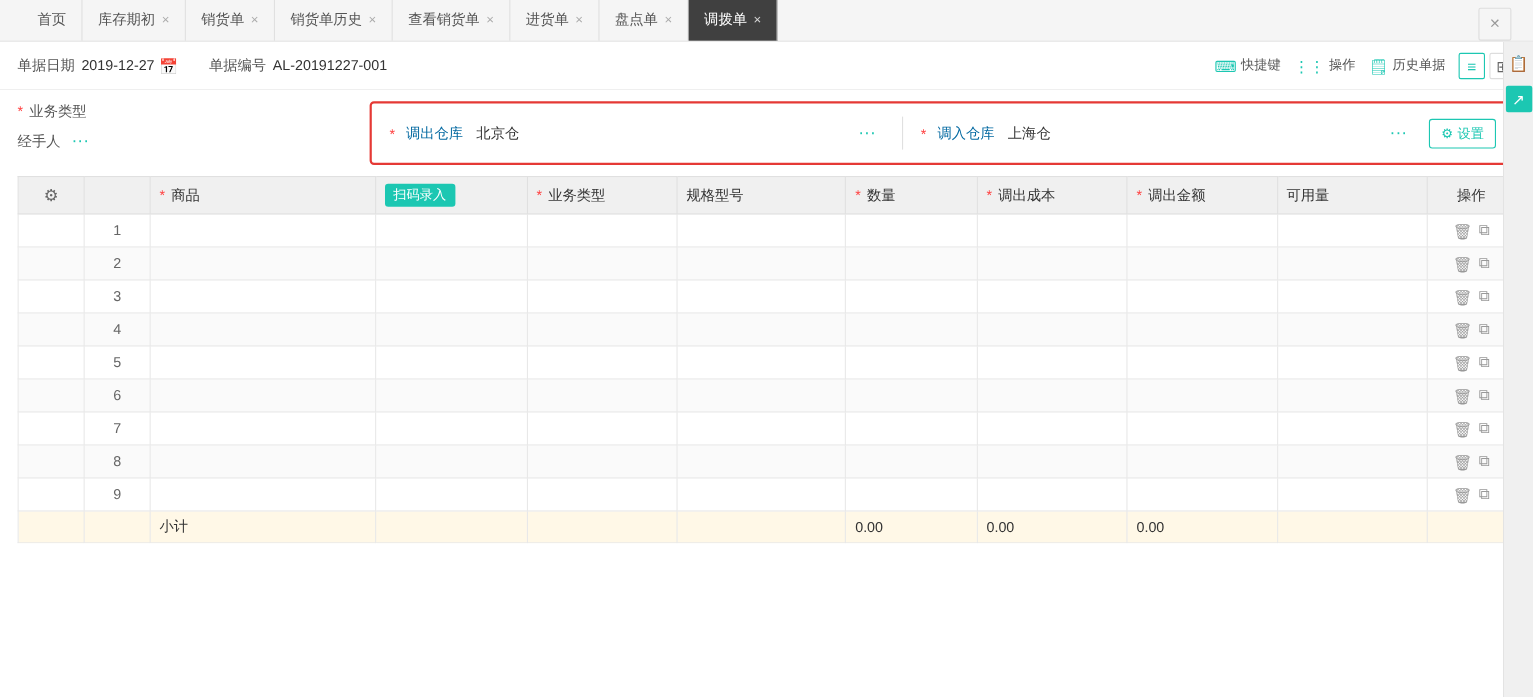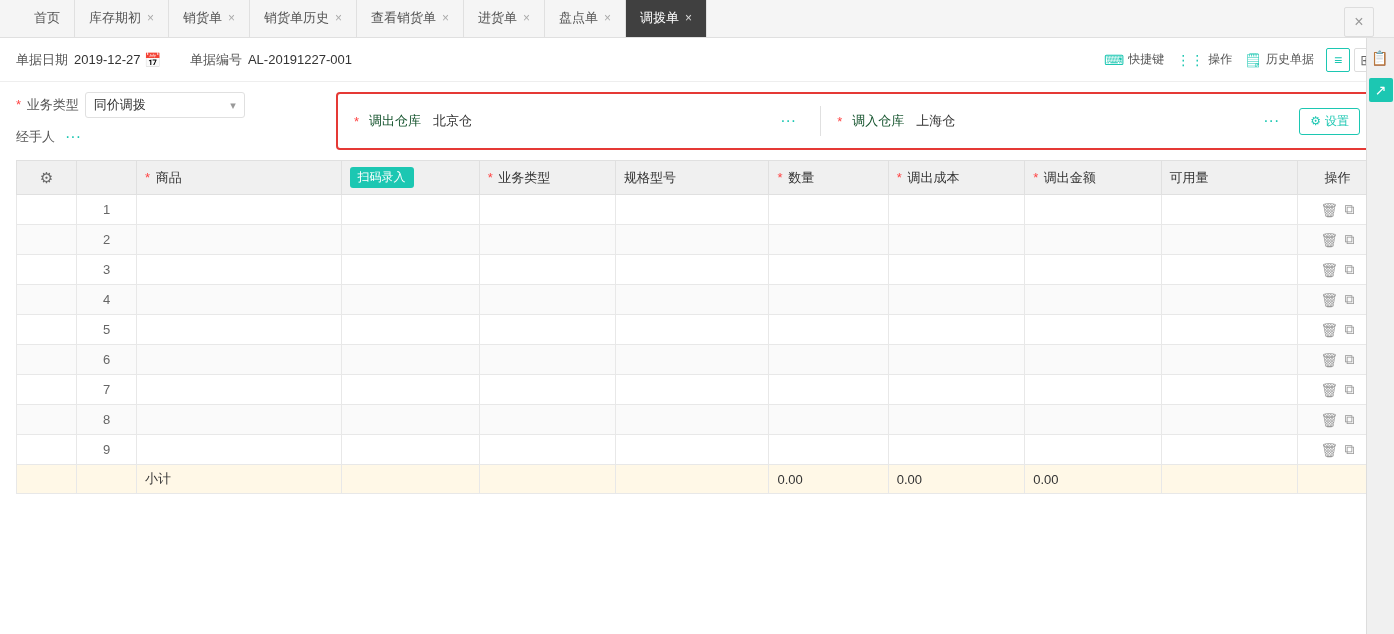--- a/index.html
+++ b/index.html
@@ -77,21 +77,21 @@
 
     
     .warehouse-section {
       flex: 1; margin-left: 20px; border: 2px solid #e53935; border-radius: 4px;
       padding: 12px 16px; display: flex; align-items: center; gap: 0;
       min-height: 56px;
     }
     .warehouse-item {
       display: flex; align-items: center; flex: 1; gap: 8px;
     }
-    .warehouse-label { color: #14532d; white-space: nowrap; font-size: 13px; }
+    .warehouse-label { color: #0369a1; white-space: nowrap; font-size: 13px; }
     .warehouse-value { color: #333; font-size: 13px; margin-left: 4px; }
     .warehouse-dots { color: #1cc7b2; cursor: pointer; font-size: 16px; margin-left: auto; margin-right: 8px; }
     .warehouse-divider { width: 1px; background: #e0e0e0; height: 30px; margin: 0 16px; }
 
     
     .setting-corner {
       display: flex; align-items: center; gap: 4px;
       border: 1px solid #1cc7b2; color: #1cc7b2; background: #fff;
       padding: 4px 10px; border-radius: 3px; cursor: pointer; font-size: 12px;
       white-space: nowrap; margin-left: 12px;
@@ -225,24 +225,20 @@
 </div>
 
 <div class="form-area">
 
   <div class="form-left">
     <div class="form-field">
       <span class="field-label">
         <span class="field-required">*</span>
         <span>业务类型</span>
       </span>
-      <div class="field-value-box">
-        <span class="val">同价调拨</span>
-        <span class="arrow">▾</span>
-      </div>
     </div>
     <div class="form-field">
       <span class="field-label">经手人</span>
       <span class="field-dots">···</span>
     </div>
   </div>
 
   <div class="warehouse-section">
     <div class="warehouse-item">
       <span class="field-required">*</span>

